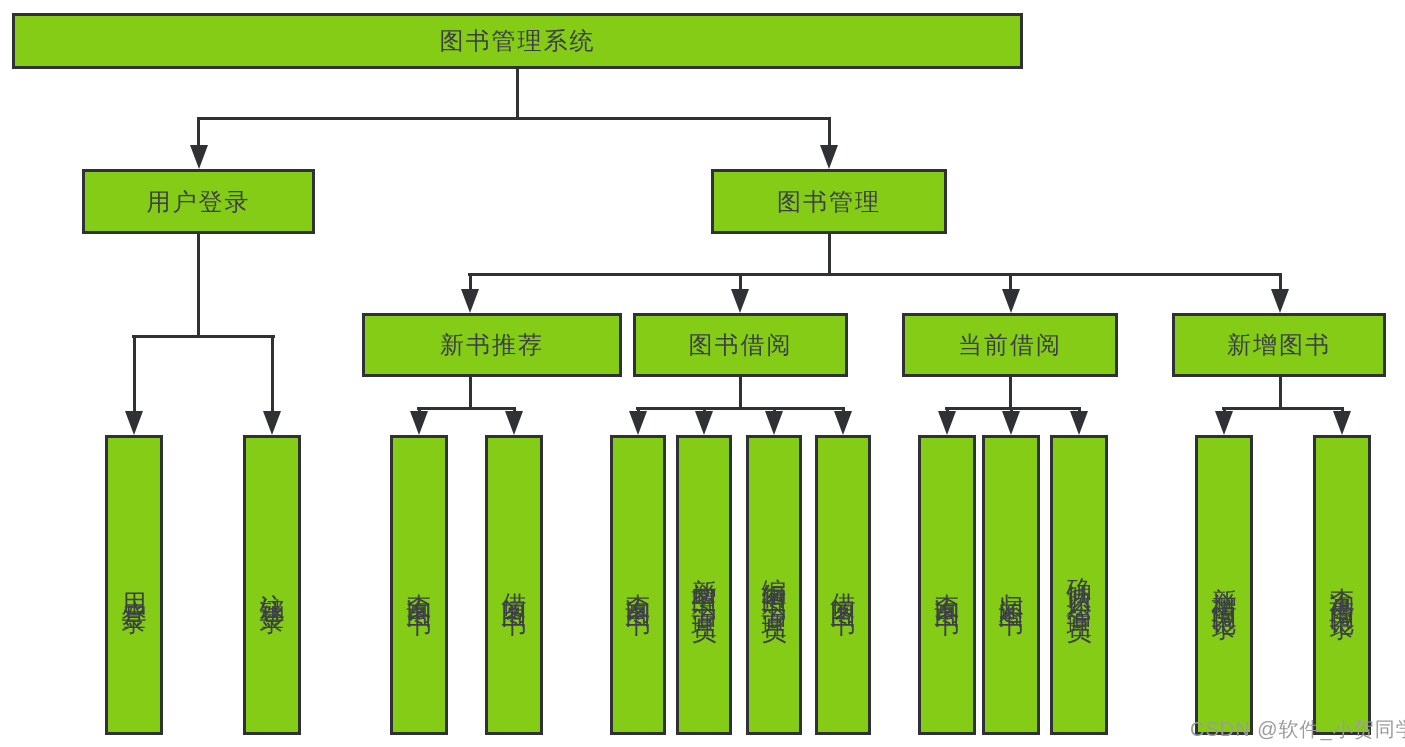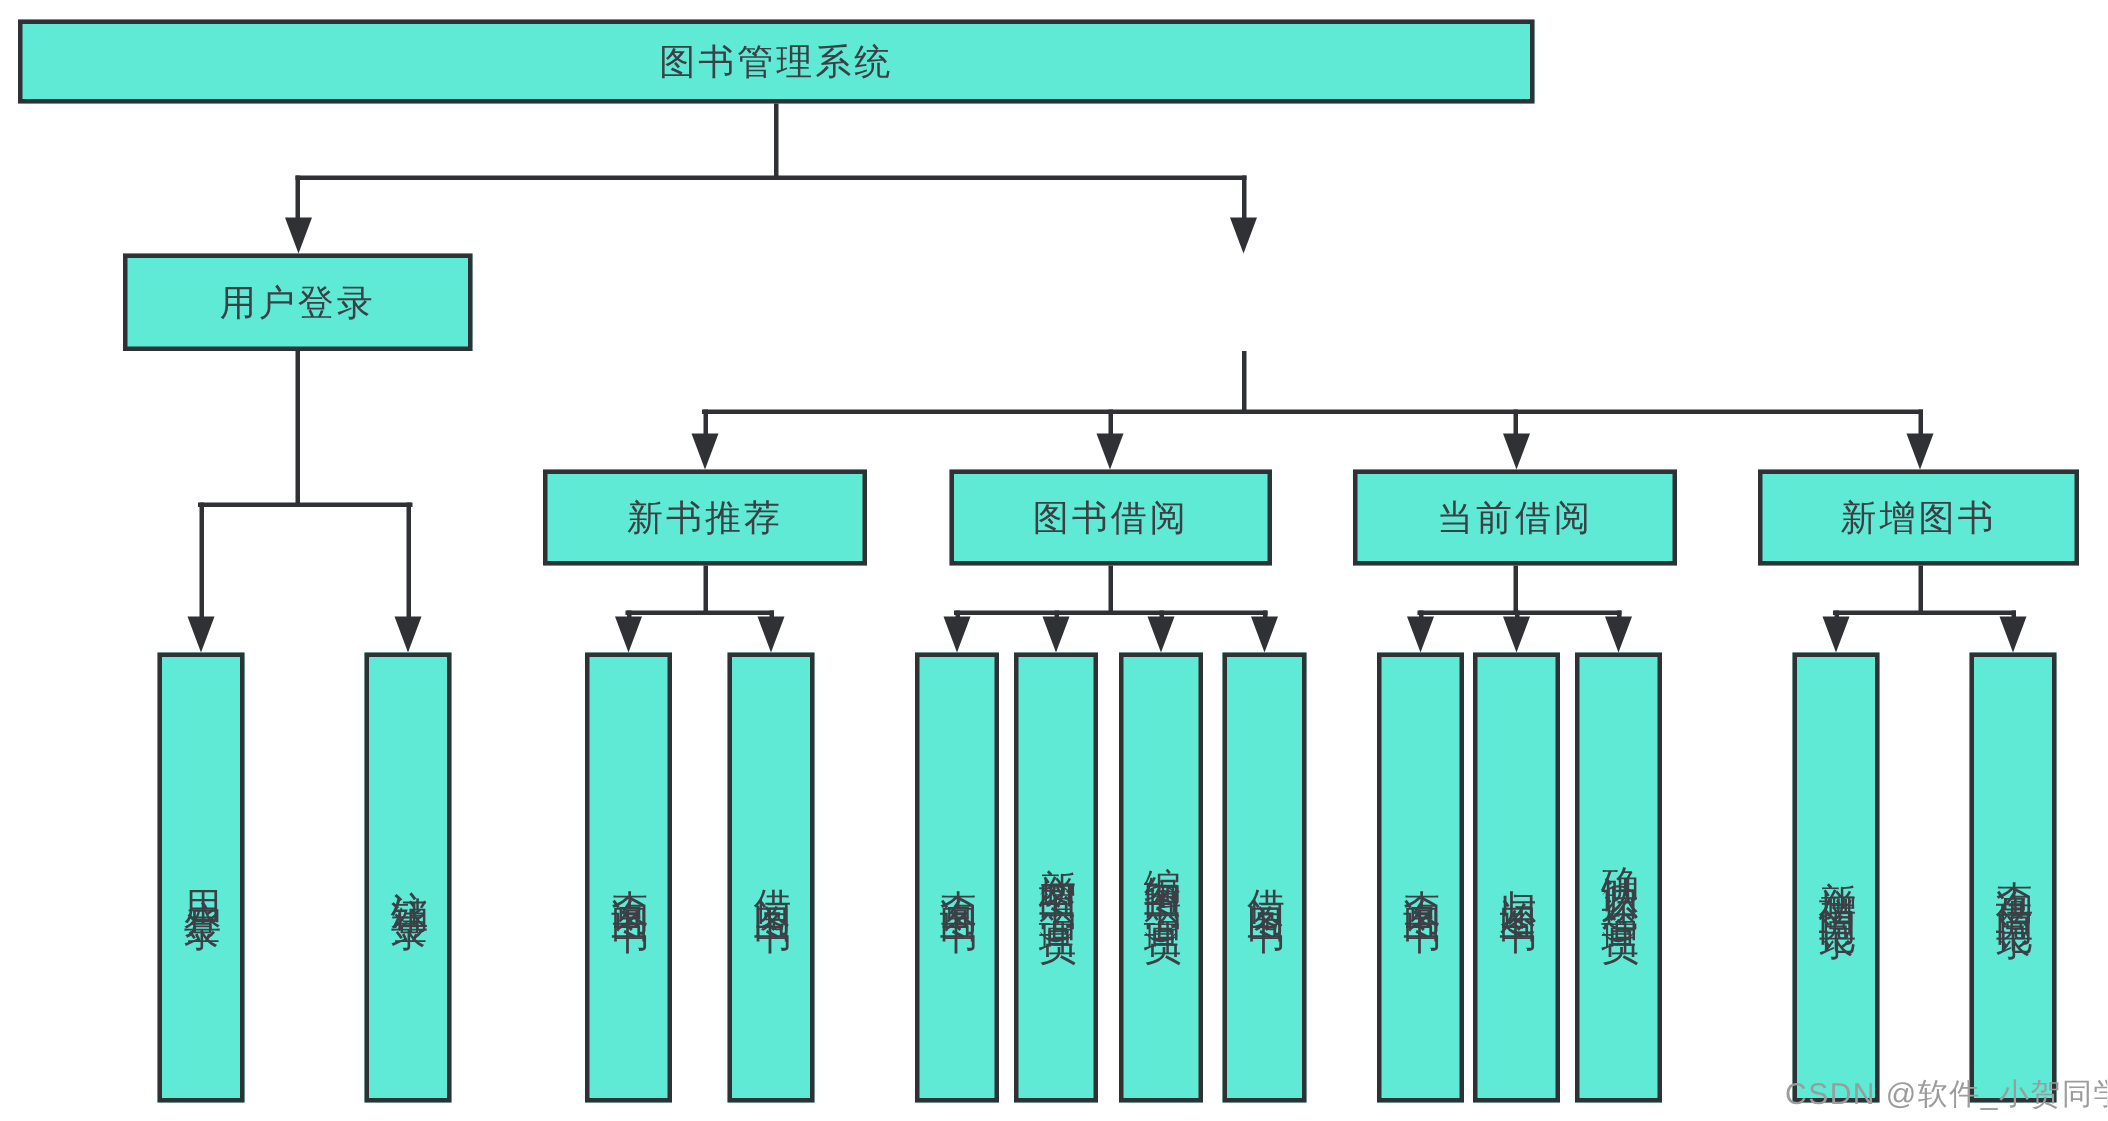--- a/index.html
+++ b/index.html
@@ -7,21 +7,21 @@
     --line:#2f3134;
     --text:#3c4046;
     --wm:#9c9c9c;
   }
   html,body{margin:0;padding:0;background:#ffffff;}
   body{font-family:"Liberation Sans","DejaVu Sans",sans-serif;}
   #canvas{
     position:relative;width:1405px;height:747px;background:#ffffff;overflow:hidden;
   }
   .box{
-    position:absolute;box-sizing:border-box;background:#5eead4;
+    position:absolute;box-sizing:border-box;background:#84cc16;
     border:3px solid var(--line);color:var(--text);
     display:flex;align-items:center;justify-content:center;
     text-align:right;
   }
   .box.h{font-size:24px;letter-spacing:2px;white-space:nowrap;}
   .box.v{
     writing-mode:vertical-rl;text-orientation:mixed;
     font-size:25px;letter-spacing:6px;line-height:1;
   }
   .hl{position:absolute;height:3px;background:var(--line);}
@@ -45,40 +45,41 @@
 
   <div class="vl" style="left:516px;top:69px;height:50px"></div>
 
   <div class="hl" style="left:197px;top:117px;width:634px"></div>
   <div class="vl" style="left:197px;top:117px;height:30px"></div>
   <div class="vl" style="left:828px;top:117px;height:30px"></div>
   <div class="ar" style="left:190px;top:145px"></div>
   <div class="ar" style="left:820px;top:145px"></div>
 
   <div class="box h" style="left:82px;top:169px;width:233px;height:65px">用户登录</div>
+  <div class="box h" style="left:711px;top:169px;width:236px;height:65px">图书管理</div>
 
   <div class="vl" style="left:197px;top:234px;height:104px"></div>
   <div class="hl" style="left:132px;top:335px;width:143px"></div>
   <div class="vl" style="left:133px;top:335px;height:80px"></div>
   <div class="vl" style="left:271px;top:335px;height:80px"></div>
   <div class="ar" style="left:125px;top:411px"></div>
   <div class="ar" style="left:263px;top:411px"></div>
 
   <div class="vl" style="left:828px;top:234px;height:42px"></div>
   <div class="hl" style="left:468px;top:273px;width:814px"></div>
   <div class="vl" style="left:469px;top:273px;height:20px"></div>
   <div class="vl" style="left:739px;top:273px;height:20px"></div>
   <div class="vl" style="left:1009px;top:273px;height:20px"></div>
   <div class="vl" style="left:1279px;top:273px;height:20px"></div>
   <div class="ar" style="left:461px;top:289px"></div>
   <div class="ar" style="left:731px;top:289px"></div>
   <div class="ar" style="left:1002px;top:289px"></div>
   <div class="ar" style="left:1271px;top:289px"></div>
 
-  <div class="box h" style="left:362px;top:313px;width:216px;height:64px">新书推荐</div>
+  <div class="box h" style="left:362px;top:313px;width:260px;height:64px">新书推荐</div>
   <div class="box h" style="left:902px;top:313px;width:216px;height:64px">当前借阅</div>
   <div class="box h" style="left:633px;top:313px;width:215px;height:64px">图书借阅</div>
   <div class="box h" style="left:1172px;top:313px;width:214px;height:64px">新增图书</div>
 
   <div class="vl" style="left:469px;top:377px;height:33px"></div>
   <div class="vl" style="left:739px;top:377px;height:33px"></div>
   <div class="vl" style="left:1009px;top:377px;height:33px"></div>
   <div class="vl" style="left:1279px;top:377px;height:33px"></div>
 
   <div class="hl" style="left:417px;top:407px;width:99px"></div>

